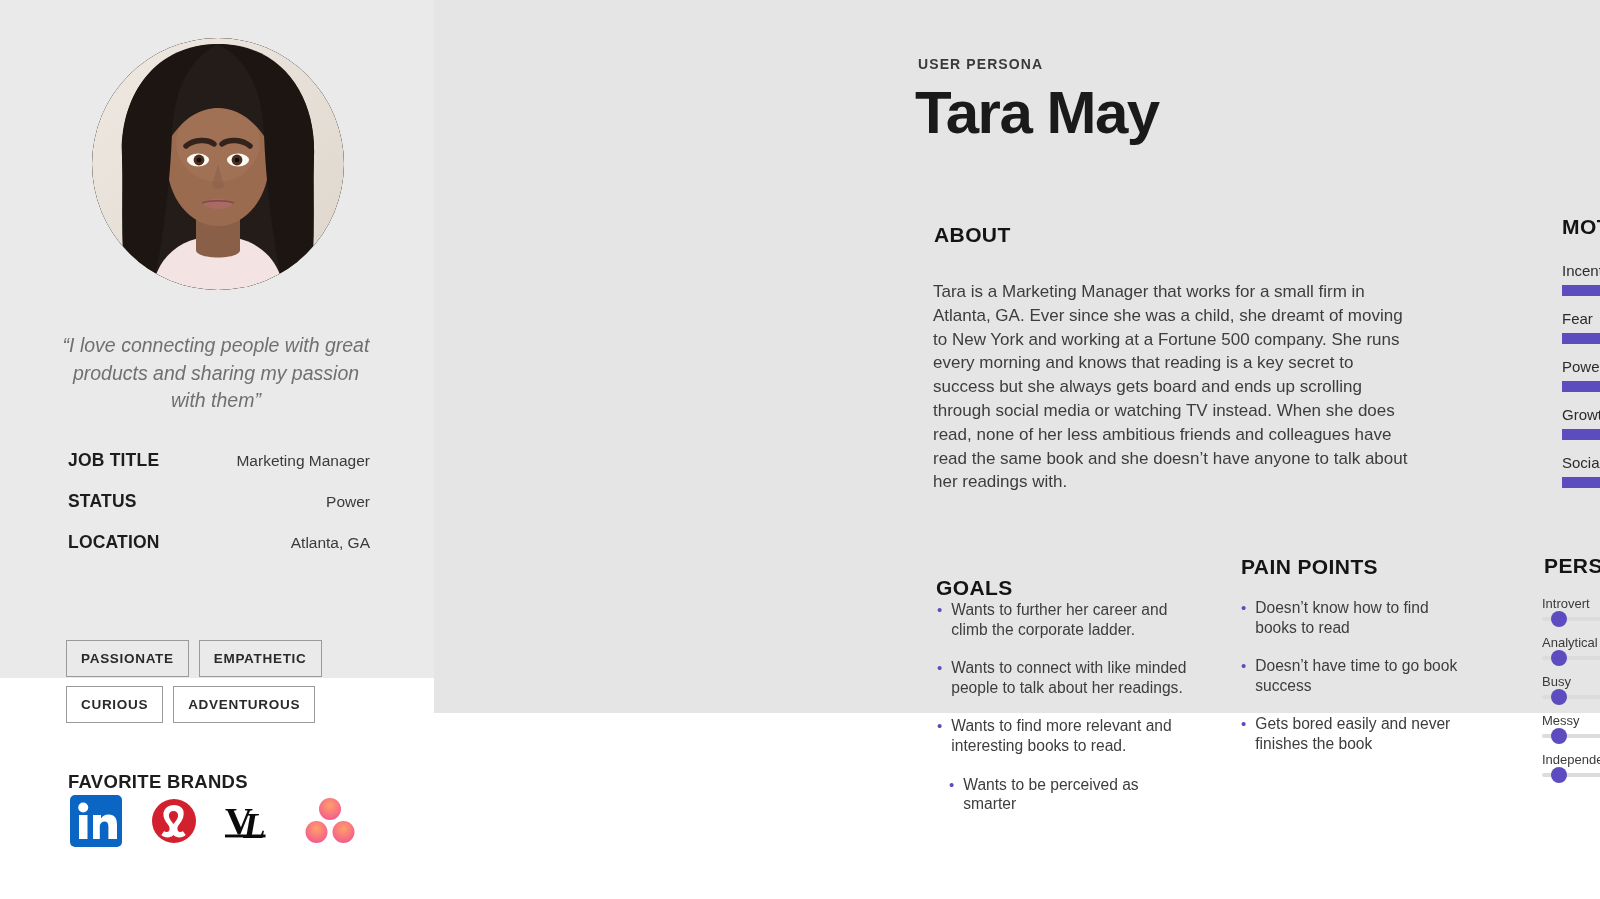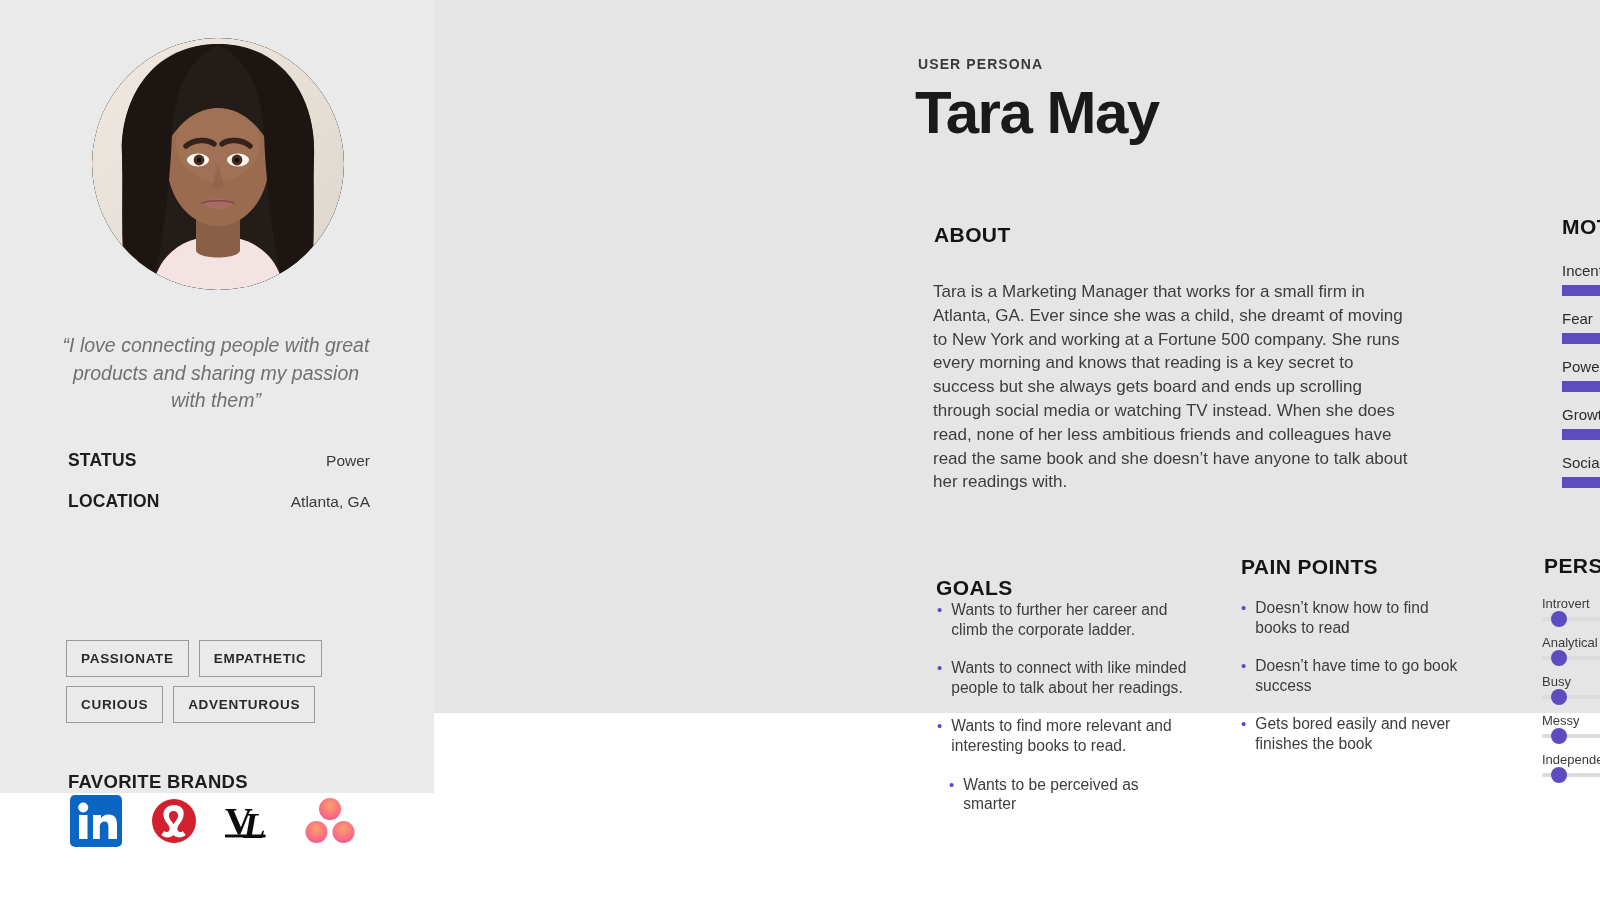--- a/index.html
+++ b/index.html
@@ -6,21 +6,21 @@
   html, body {
     width: 1600px; height: 899px;
     font-family: "Liberation Sans", sans-serif;
     background: #ffffff;
     overflow: hidden;
   }
   .page { position: relative; width: 1600px; height: 899px; display: flex; }
 
   
   .sidebar {
-    width: 434px; height: 793px;
+    width: 434px; height: 678px;
     background: #eaeaea;
     position: relative;
     flex: 0 0 434px;
   }
   .avatar-wrap {
     position: absolute; left: 92px; top: 38px;
     width: 252px; height: 252px;
   }
   .avatar {
     width: 252px; height: 252px; border-radius: 50%;
@@ -183,20 +183,24 @@
             <path d="M222 118 C224 60 192 8 126 6 C156 22 170 52 172 96 C174 150 182 210 192 252 L218 252 C224 208 221 160 222 118 Z" fill="#1c1512"></path>
           </g>
         </svg>
       </div>
     </div>
 
     <div class="quote">“I love connecting people with great products and sharing my passion with them”</div>
 
     <div class="facts">
       <div class="fact-row">
+        <span class="fact-label">JOB TITLE</span>
+        <span class="fact-value">Marketing Manager</span>
+      </div>
+      <div class="fact-row">
         <span class="fact-label">STATUS</span>
         <span class="fact-value">Power</span>
       </div>
       <div class="fact-row">
         <span class="fact-label">LOCATION</span>
         <span class="fact-value">Atlanta, GA</span>
       </div>
     </div>
 
     <div class="traits">

